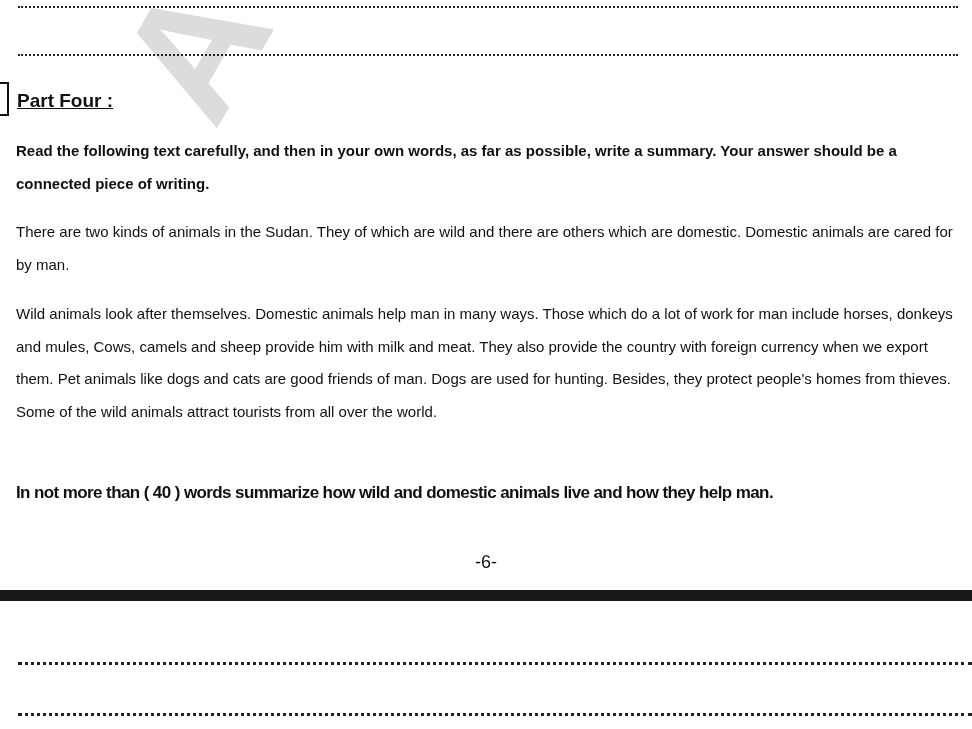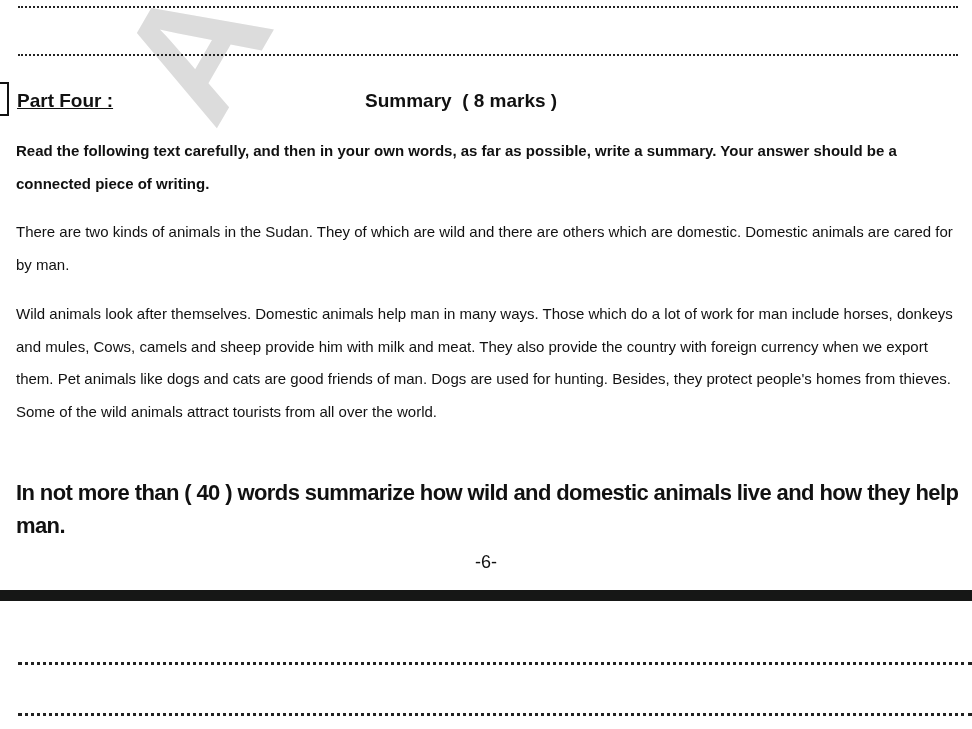--- a/index.html
+++ b/index.html
@@ -33,21 +33,21 @@
     }
     .part-head .label { text-decoration: underline; }
     .part-head .title { position: absolute; left: 348px; top: 0; white-space: pre; }
     .para {
       position: absolute; left: 16px; width: 946px;
       font-size: 15px; line-height: 32.5px;
     }
     .bold { font-weight: bold; }
     .task {
       font-family: "Liberation Sans Narrow", "Liberation Sans", sans-serif;
-      font-weight: bold; font-size: 22px; letter-spacing: -0.6px;
+      font-weight: bold; font-size: 17px; letter-spacing: -0.6px;
     }
     .page-num {
       position: absolute; left: 0; right: 0; top: 552px; text-align: center;
       font-size: 18px;
     }
     .bar {
       position: absolute; left: 0; right: 0; top: 590px; height: 11px;
       background: #161716;
     }
   </style>
@@ -56,21 +56,20 @@
 
 <div class="watermark">AOU</div>
 
 <div class="dotline" style="top:6px;"></div>
 <div class="dotline" style="top:54px;"></div>
 
 <div class="marker-box"></div>
 
 <div class="part-head">
   <span class="label">Part Four :</span>
-  <span class="title">Summary  ( 8 marks )</span>
 </div>
 
 <div class="para bold" style="top:135px;">Read the following text carefully, and then in your own words, as far as possible, write a summary. Your answer should be a connected piece of writing.</div>
 
 <div class="para" style="top:216px;">There are two kinds of animals in the Sudan. They of which are wild and there are others which are domestic. Domestic animals are cared for by man.</div>
 
 <div class="para" style="top:298px;">Wild animals look after themselves. Domestic animals help man in many ways. Those which do a lot of work for man include horses, donkeys and mules, Cows, camels and sheep provide him with milk and meat. They also provide the country with foreign currency when we export them. Pet animals like dogs and cats are good friends of man. Dogs are used for hunting. Besides, they protect people's homes from thieves. Some of the wild animals attract tourists from all over the world.</div>
 
 <div class="para task" style="top:477px;">In not more than ( 40 ) words summarize how wild and domestic animals live and how they help man.</div>
 

